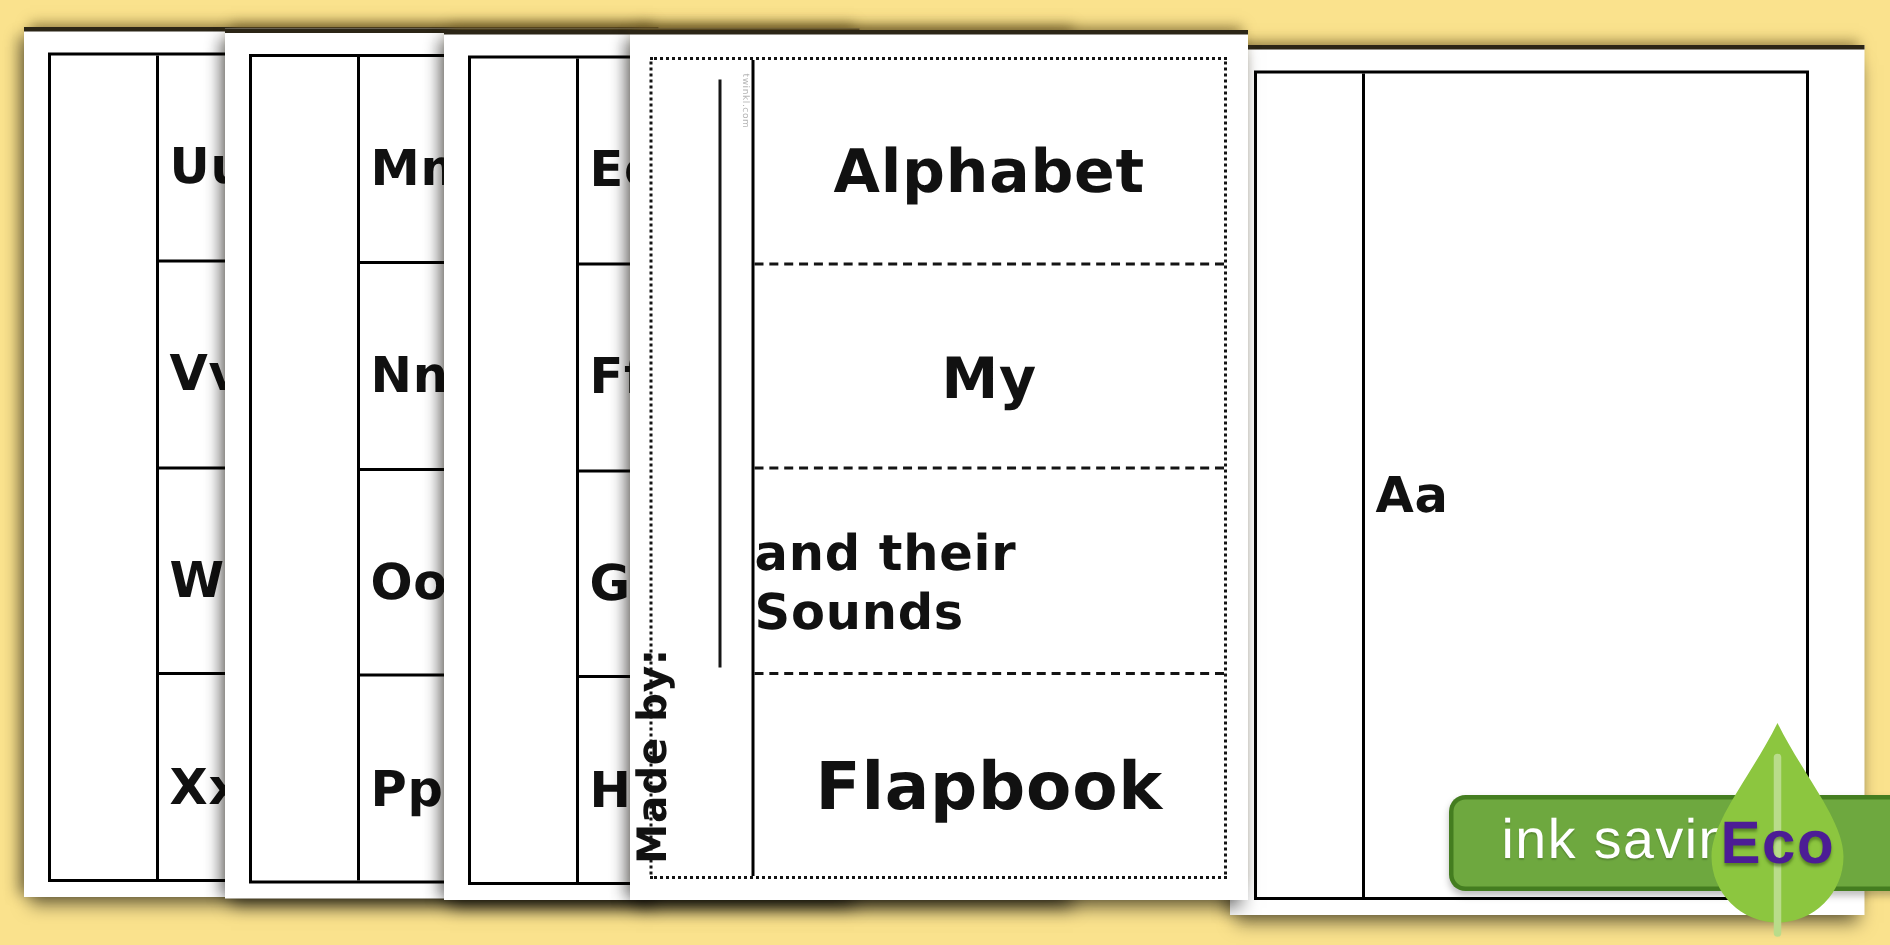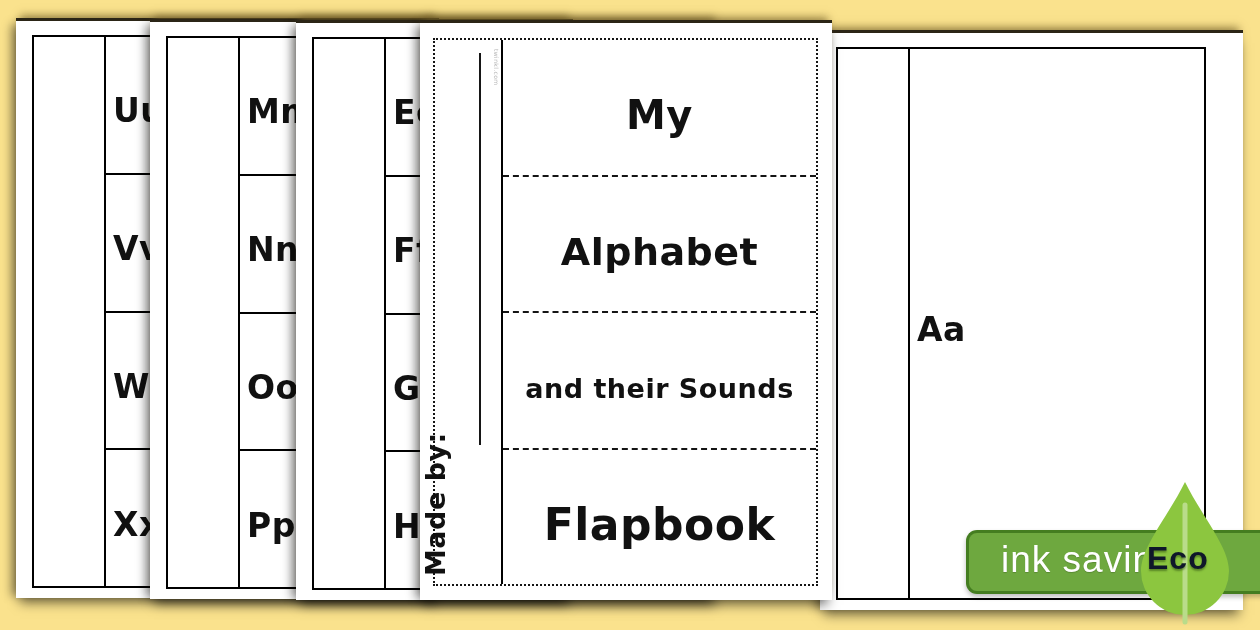--- a/index.html
+++ b/index.html
@@ -40,34 +40,34 @@
            transform:rotate(-90deg) translateX(2px);white-space:nowrap;
            font-weight:700;font-size:27px;letter-spacing:0.5px;}
   .watermark{position:absolute;right:1px;top:9px;writing-mode:vertical-rl;
              font-size:6px;color:#b5b5b5;letter-spacing:0.4px;}
   .flaps{flex:1;display:flex;flex-direction:column;}
   .flap{flex:1;border-top:2px dashed #141414;display:flex;align-items:center;justify-content:center;}
   .flap:first-child{border-top:none;}
   .flap-label{font-weight:700;transform:translateY(8px);letter-spacing:0.5px;}
   .flap:nth-child(1) .flap-label{font-size:40px;}
   .flap:nth-child(2) .flap-label{font-size:38px;}
-  .flap:nth-child(3) .flap-label{font-size:27px;}
+  .flap:nth-child(3) .flap-label{font-size:33px;}
   .flap:nth-child(4) .flap-label{font-size:44px;}
 
   
   .eco-bar{position:absolute;left:966px;top:530px;width:300px;height:64px;z-index:10;
            background:#6ea83f;border:3px solid #447d20;border-right:none;
            border-radius:11px 0 0 11px;display:flex;align-items:center;
            box-shadow:0 3px 5px rgba(0,0,0,0.25);}
   .ink-label{padding-left:32px;color:#ffffff;font-size:37px;font-weight:400;
              font-family:"Liberation Sans",sans-serif;letter-spacing:1px;
              text-shadow:0 1px 1px rgba(0,0,0,0.18);transform:translateY(-2px);}
   .eco-leaf{position:absolute;left:1128px;top:477px;z-index:11;}
-  .eco-text{position:absolute;left:1147px;top:540px;z-index:12;color:#0f172a;
-            font-weight:700;font-size:32px;font-family:"Liberation Sans",sans-serif;
+  .eco-text{position:absolute;left:1147px;top:540px;z-index:12;color:#4c1d95;
+            font-weight:700;font-size:40px;font-family:"Liberation Sans",sans-serif;
             letter-spacing:1px;text-shadow:0 2px 2px rgba(50,82,18,0.55);}
 </style>
 </head>
 <body>
 
 <div class="stage">
 
   <div class="page" id="page-uvwx">
     <div class="ltable">
       <div class="spine-col"></div>
@@ -142,24 +142,24 @@
 
   <div class="page" id="page-cover">
     <div class="cutbox">
       <div class="spine">
         <div class="write-line"></div>
         <div class="made-by">Made by:</div>
         <div class="watermark">twinkl.com</div>
       </div>
       <div class="flaps">
         <div class="flap">
-            <span class="flap-label">My</span>
+            <span class="flap-label">Alphabet</span>
           </div>
         <div class="flap">
-            <span class="flap-label">Alphabet</span>
+            <span class="flap-label">My</span>
           </div>
         <div class="flap">
             <span class="flap-label">and their Sounds</span>
           </div>
         <div class="flap">
             <span class="flap-label">Flapbook</span>
           </div>
       </div>
     </div>
   </div>

